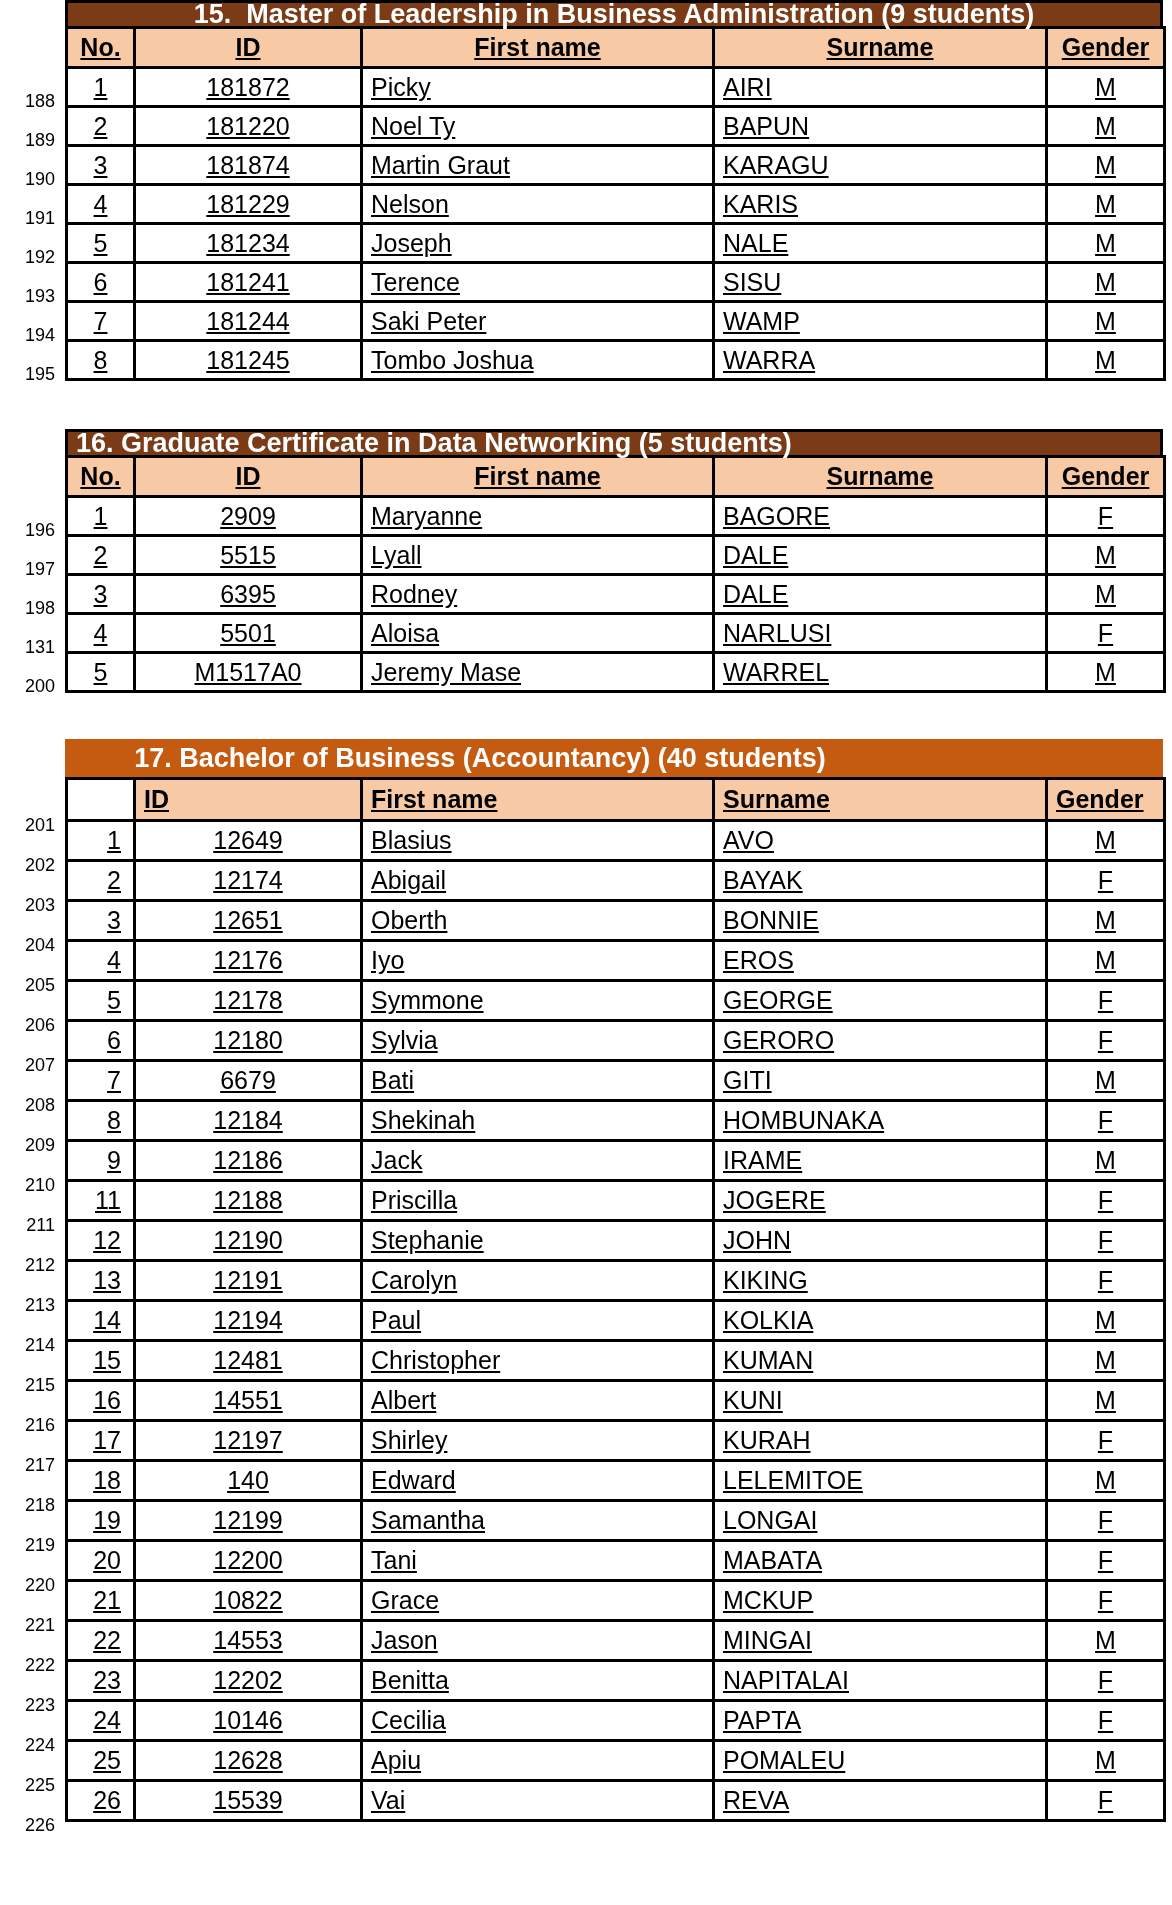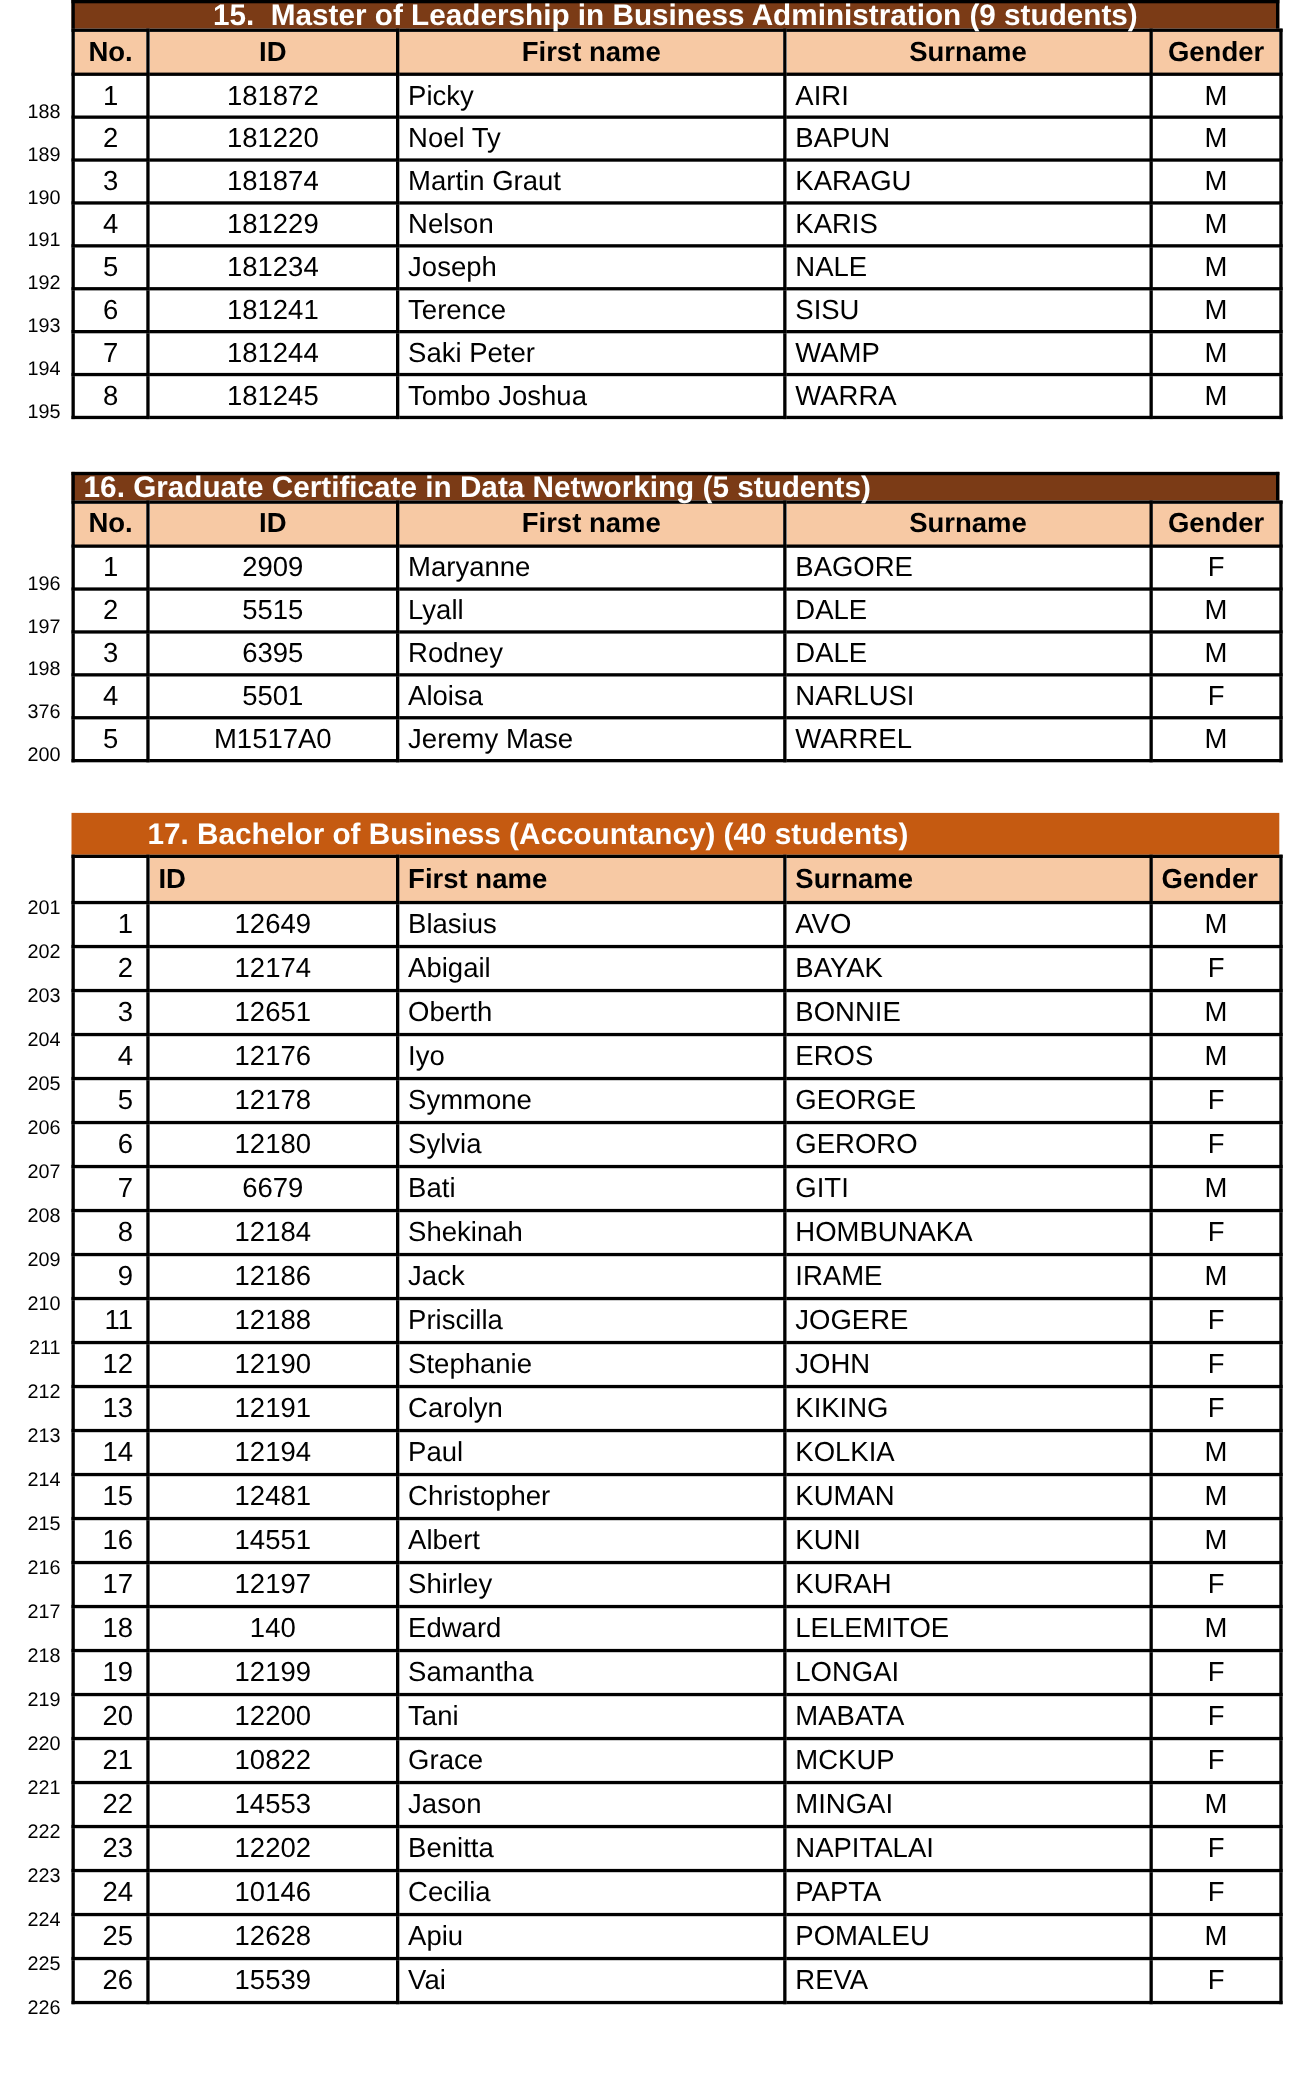--- a/index.html
+++ b/index.html
@@ -13,21 +13,21 @@
 
   .title{
     box-sizing:border-box;width:1098px;display:flex;align-items:center;
     font-weight:bold;font-size:27px;color:#ffffff;white-space:pre;line-height:1;
   }
   .title.dark{background:#7B3B16;border:3px solid #000;border-bottom:none;height:26px;}
   .title.dark.center{justify-content:center;}
   .title.dark.left{padding-left:8px;}
   .title.orange{background:#C55A11;height:38px;justify-content:center;padding-right:268px;}
 
-  table{border-collapse:collapse;width:1098px;table-layout:fixed;}
+  table{border-collapse:collapse;width:1098px;table-layout:fixed;text-decoration:underline;}
   th,td{
     border:3px solid #000;box-sizing:border-box;overflow:hidden;
     white-space:nowrap;padding:0;vertical-align:middle;line-height:1;
   }
   th{background:#F7C9A4;font-weight:bold;font-size:25px;height:40px;text-align:center;}
   td{font-size:25px;height:39px;background:#ffffff;}
   td.c{text-align:center;}
   td.l{text-align:left;padding-left:8px;}
 
   
@@ -136,21 +136,21 @@
           </tr>
         </tbody>
       </table>
     </section>
     <section class="sec sec16">
       <div class="title dark left">16. Graduate Certificate in Data Networking (5 students)</div>
       <div class="margin-col">
         <div>196</div>
         <div>197</div>
         <div>198</div>
-        <div>376</div>
+        <div>131</div>
         <div>200</div>
       </div>
       <table>
         <colgroup>
           <col style="width: 68px;">
           <col style="width: 227px;">
           <col style="width: 352px;">
           <col style="width: 333px;">
           <col style="width: 118px;">
         </colgroup>

